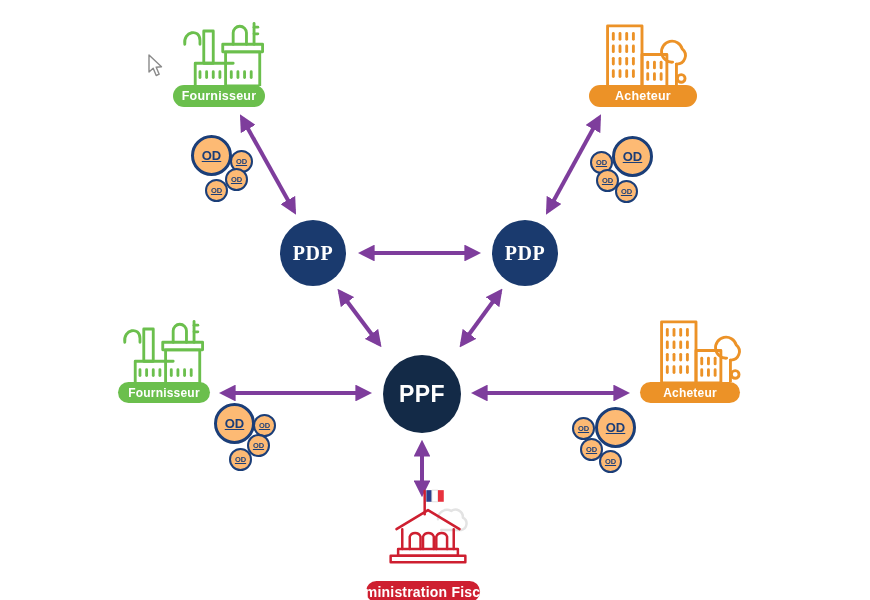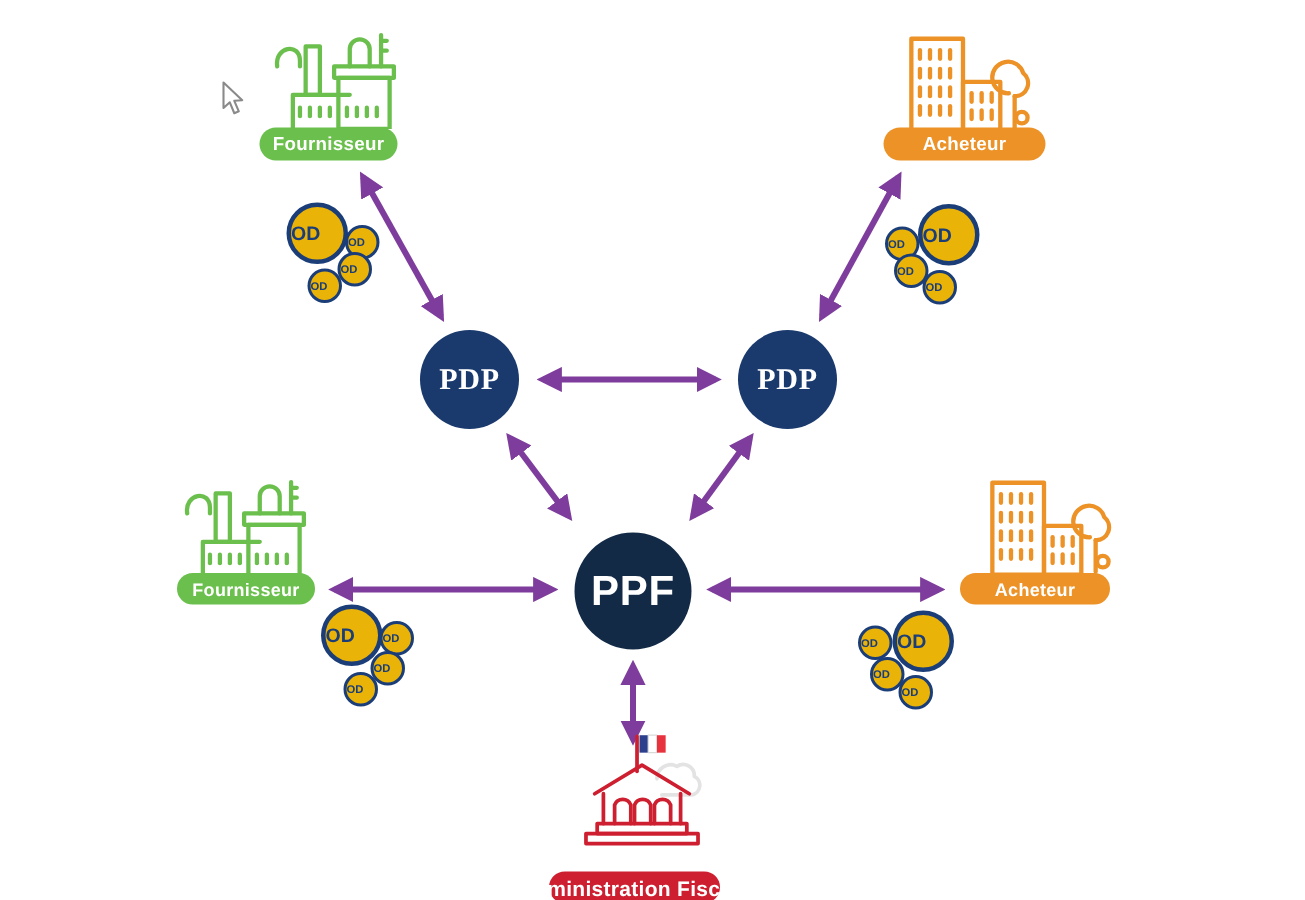--- a/index.html
+++ b/index.html
@@ -44,26 +44,26 @@
   .pill.green{background:var(--green);}
   .pill.orange{background:var(--orange);text-align:center;}
   .pill.red{background:var(--admin-red);}
 
   
   .bignode{
     position:absolute;border-radius:50%;display:flex;align-items:center;justify-content:center;
     color:#fff;font-weight:800;letter-spacing:.5px;
   }
   .pdp{width:66px;height:66px;background:var(--pdp-navy);font-size:20px;font-family:Liberation Serif, serif;}
-  .ppf{width:78px;height:78px;background:var(--ppf-navy);font-size:28px;}
+  .ppf{width:78px;height:78px;background:var(--ppf-navy);font-size:23px;}
 
   
   .od{
-    position:absolute;border-radius:50%;background:#eab308;color:var(--od-navy);
-    display:flex;align-items:center;font-weight:bold;
+    position:absolute;border-radius:50%;background:#fdba74;color:var(--od-navy);
+    display:flex;align-items:center;justify-content:center;font-weight:bold;text-decoration:underline;
   }
   .od-lg{width:41px;height:41px;border:3.5px solid var(--od-navy);font-size:13px;}
   .od-sm{width:23px;height:23px;border:2.5px solid var(--od-navy);font-size:7.5px;}
 </style>
 </head>
 <body>
 
 <div class="canvas">
 
   <svg class="arrows">

